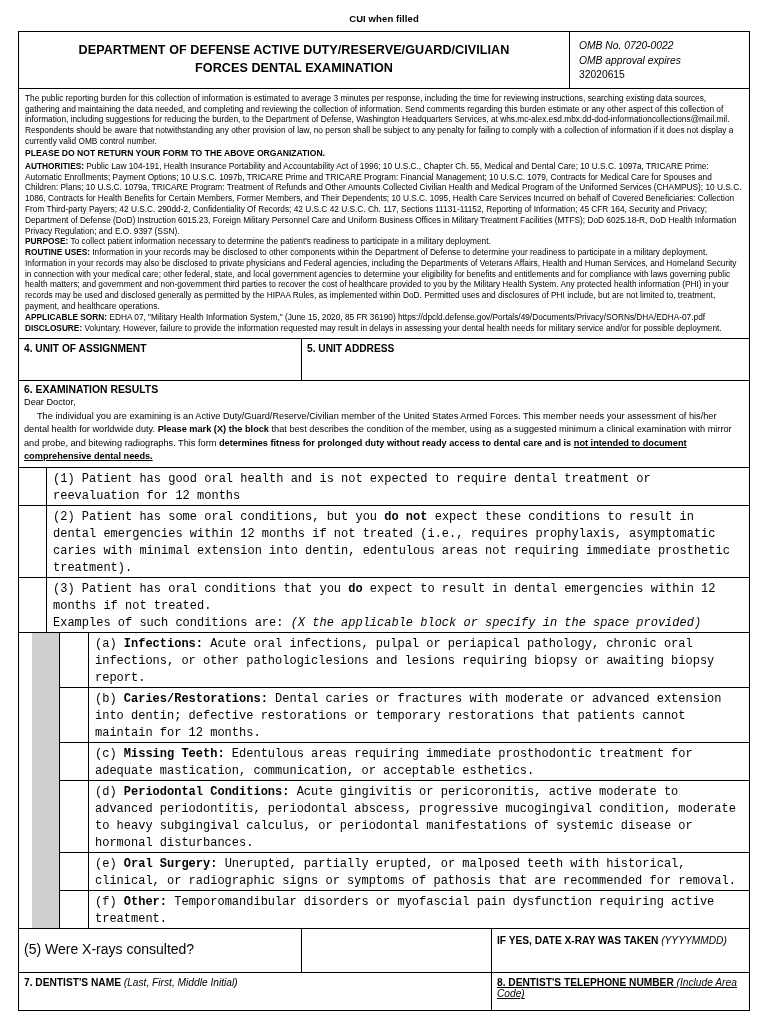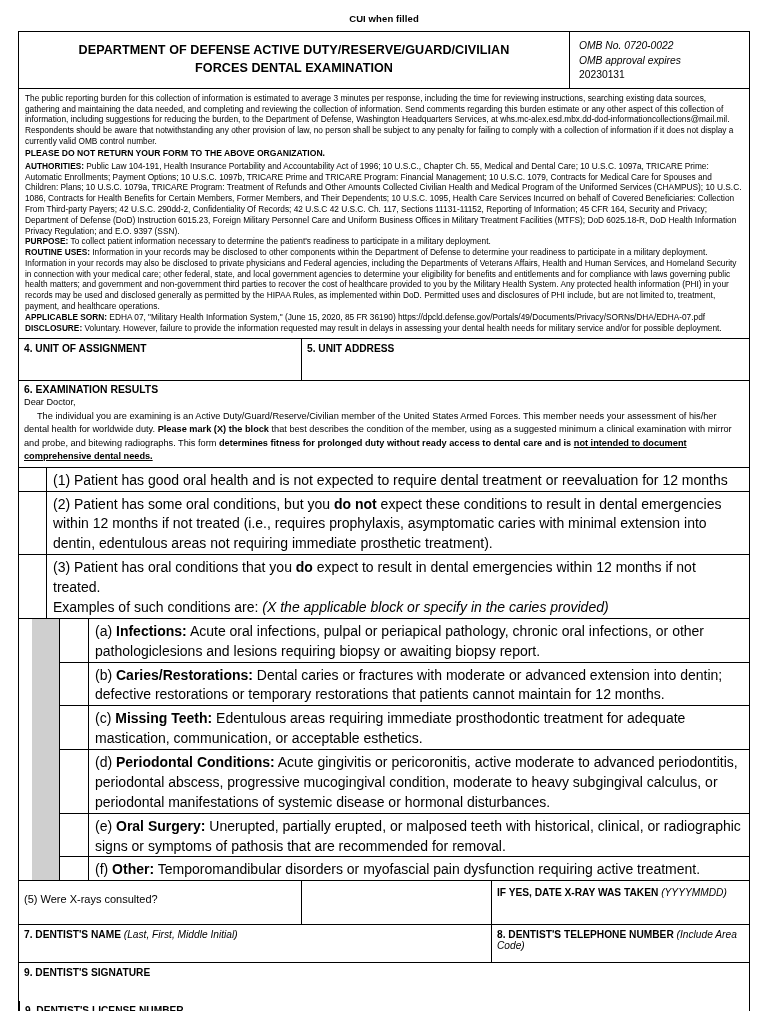--- a/index.html
+++ b/index.html
@@ -85,23 +85,24 @@
   .optrow { display: flex; border-bottom: 1.2px solid #000; }
   .optrow:last-child { border-bottom: none; }
   .chk {
     width: 28px;
     flex: 0 0 28px;
     border-right: 1.2px solid #000;
     background: #fff;
   }
   .opttext {
     flex: 1;
-    font-size: 14px;
+    font-size: 12px;
     line-height: 1.42;
     padding: 3px 6px 0 6px;
+    font-family: Liberation Mono, monospace;
   }
   .opttext b { font-weight: bold; }
   .opttext i { font-style: italic; }
 
   .graycol-wrap { display: flex; margin-left: 13px; }
   .graycol {
     width: 28px; flex: 0 0 28px;
     background: #cfcfcf;
     border-right: 1.2px solid #000;
   }
@@ -120,25 +121,25 @@
     padding: 3px 6px 3px 6px;
     font-size: 9.1px;
     line-height: 1.4;
     height: 44px;
   }
 
   
   .r5 .c1 { width: 282px; height: 43px; font-weight: normal; }
   .r5 .c2 { width: 190px; height: 43px; }
   .r5 .c3 { flex: 1; height: 43px; }
-  .r5 .c1 .lbl { font-weight: normal; font-size: 11px; padding-top: 8px; }
+  .r5 .c1 .lbl { font-weight: normal; font-size: 14px; padding-top: 8px; }
   .r5 .c3 .lbl { padding-top: 2px; }
 
   .r7 .c1 { width: 472px; height: 37px; }
-  .r7 .c2 { flex: 1; height: 37px; }
+  .r7 .c2 { flex: 1; height: 37px; text-decoration: underline; }
 
   .r9 { border-bottom: none; flex-direction: column; }
   .r9 .c1 { width: 190px; height: 38px; }
   .r9 .c2 { width: 282px; height: 38px; }
   .r9 .c3 { flex: 1; height: 38px; }
 
   
   .footer {
     display: flex;
     padding: 8px 0 0 0;
@@ -176,21 +177,21 @@
   <div class="formbox">
 
     <div class="hdr">
       <div class="hdr-title">
         <div>DEPARTMENT OF DEFENSE ACTIVE DUTY/RESERVE/GUARD/CIVILIAN</div>
         <div>FORCES DENTAL EXAMINATION</div>
       </div>
       <div class="hdr-omb">
         <div class="ital">OMB No.  0720-0022</div>
         <div class="ital">OMB approval expires</div>
-        <div>20230131</div>
+        <div>32020615</div>
       </div>
     </div>
 
     <div class="privacy">
       <p class="blk">The public reporting burden for this collection of information is estimated to average 3 minutes per response, including the time for reviewing instructions, searching existing data sources, gathering and maintaining the data needed, and completing and reviewing the collection of information. Send comments regarding this burden estimate or any other aspect of this collection of information, including suggestions for reducing the burden, to the Department of Defense, Washington Headquarters Services, at whs.mc-alex.esd.mbx.dd-dod-informationcollections@mail.mil. Respondents should be aware that notwithstanding any other provision of law, no person shall be subject to any penalty for failing to comply with a collection of information if it does not display a currently valid OMB control number.</p>
       <p class="noret">PLEASE DO NOT RETURN YOUR FORM TO THE ABOVE ORGANIZATION.</p>
       <p class="sec"><span class="bold">AUTHORITIES:</span><span> Public Law 104-191, Health Insurance Portability and Accountability Act of 1996; 10 U.S.C., Chapter Ch. 55, Medical and Dental Care; 10 U.S.C. 1097a, TRICARE Prime: Automatic Enrollments; Payment Options; 10 U.S.C. 1097b, TRICARE Prime and TRICARE Program: Financial Management; 10 U.S.C. 1079, Contracts for Medical Care for Spouses and Children: Plans; 10 U.S.C. 1079a, TRICARE Program: Treatment of Refunds and Other Amounts Collected Civilian Health and Medical Program of the Uniformed Services (CHAMPUS); 10 U.S.C. 1086, Contracts for Health Benefits for Certain Members, Former Members, and Their Dependents; 10 U.S.C. 1095, Health Care Services Incurred on behalf of Covered Beneficiaries: Collection From Third-party Payers; 42 U.S.C. 290dd-2, Confidentiality Of Records; 42 U.S.C 42 U.S.C. Ch. 117, Sections 11131-11152, Reporting of Information; 45 CFR 164, Security and Privacy; Department of Defense (DoD) Instruction 6015.23, Foreign Military Personnel Care and Uniform Business Offices in Military Treatment Facilities (MTFS); DoD 6025.18-R, DoD Health Information Privacy Regulation; and E.O. 9397 (SSN).</span></p>
       <p><span class="bold">PURPOSE:</span><span> To collect patient information necessary to determine the patient's readiness to participate in a military deployment.</span></p>
       <p><span class="bold">ROUTINE USES:</span><span> Information in your records may be disclosed to other components within the Department of Defense to determine your readiness to participate in a military deployment. Information in your records may also be disclosed to private physicians and Federal agencies, including the Departments of Veterans Affairs, Health and Human Services, and Homeland Security in connection with your medical care; other federal, state, and local government agencies to determine your eligibility for benefits and entitlements and for compliance with laws governing public health matters; and government and non-government third parties to recover the cost of healthcare provided to you by the Military Health System. Any protected health information (PHI) in your records may be used and disclosed generally as permitted by the HIPAA Rules, as implemented within DoD.  Permitted uses and disclosures of PHI include, but are not limited to, treatment, payment, and healthcare operations.</span></p>
       <p><span class="bold">APPLICABLE SORN:</span><span> EDHA 07, "Military Health Information System," (June 15, 2020, 85 FR 36190) https://dpcld.defense.gov/Portals/49/Documents/Privacy/SORNs/DHA/EDHA-07.pdf</span></p>
@@ -222,21 +223,21 @@
         <div class="opttext"><span>(1) Patient has good oral health and is not expected to require dental treatment or reevaluation for 12 months</span></div>
       </div>
 
       <div class="optrow">
         <div class="chk"></div>
         <div class="opttext"><span> (2) Patient has some oral conditions, but you </span><b>do not</b><span> expect these conditions to result in dental emergencies within 12 months if not treated (i.e., requires prophylaxis, asymptomatic caries with minimal extension into dentin, edentulous areas not requiring immediate prosthetic treatment).</span></div>
       </div>
 
       <div class="optrow">
         <div class="chk"></div>
-        <div class="opttext"><span> (3) Patient has oral conditions that you </span><b>do</b><span> expect to result in dental emergencies within 12 months if not treated.</span><br><span>Examples of such conditions are: </span><i>(X the applicable block or specify in the caries provided)</i></div>
+        <div class="opttext"><span> (3) Patient has oral conditions that you </span><b>do</b><span> expect to result in dental emergencies within 12 months if not treated.</span><br><span>Examples of such conditions are: </span><i>(X the applicable block or specify in the space provided)</i></div>
       </div>
 
       <div class="graycol-wrap">
         <div class="graycol"></div>
         <div class="subrows">
 
           <div class="subrow">
             <div class="subchk"></div>
             <div class="opttext"><span>(a) </span><b>Infections:</b><span> Acute oral infections, pulpal or periapical pathology, chronic oral infections, or other pathologiclesions and lesions requiring biopsy or awaiting biopsy report.</span></div>
           </div>

